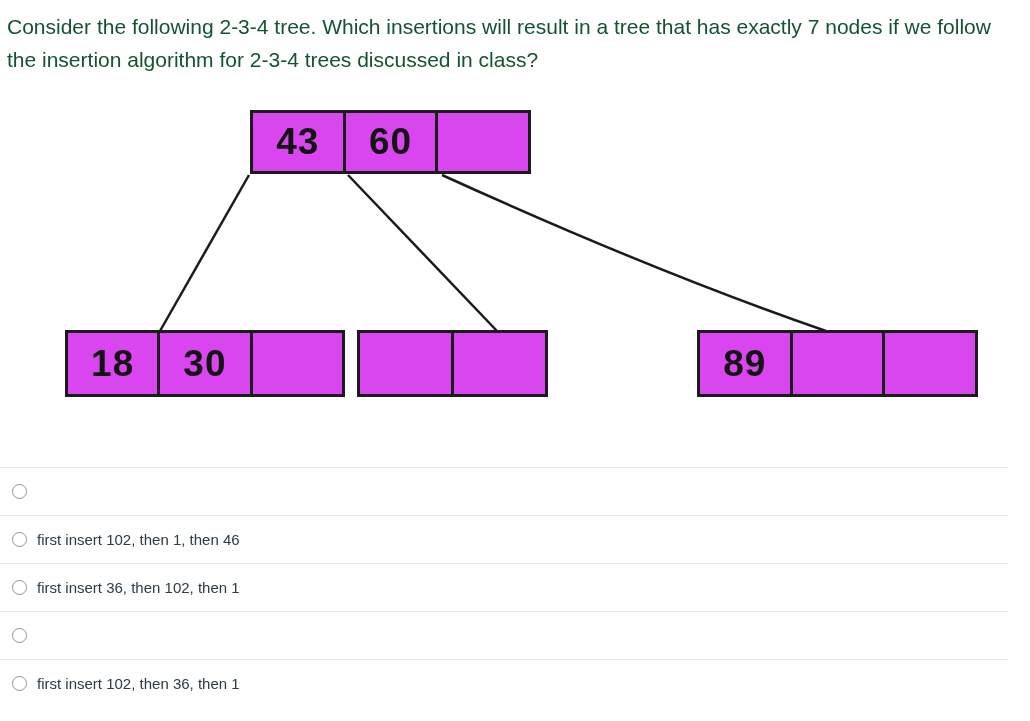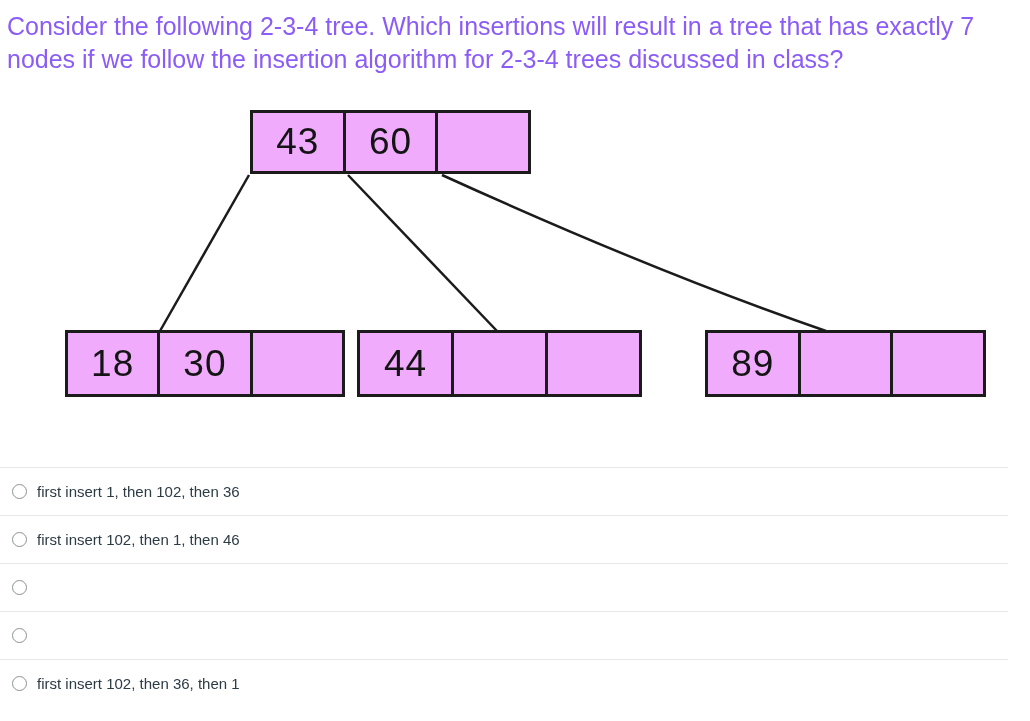--- a/index.html
+++ b/index.html
@@ -11,38 +11,38 @@
     font-family: "Liberation Sans", sans-serif;
     overflow: hidden;
   }
 
   
   .question {
     position: absolute;
     top: 10px;
     left: 7px;
     width: 1016px;
-    font-size: 25px;
+    font-size: 21px;
     line-height: 33px;
-    color: #8b5cf6;
+    color: #14532d;
   }
 
   
   .tnode { position: absolute; display: flex; }
   .tcell {
     box-sizing: border-box;
     width: var(--cw);
     height: var(--ch);
     border: 3px solid #1b1b1b;
-    background: #f0abfc;
+    background: #d946ef;
     display: flex;
     align-items: center;
     justify-content: center;
     font-size: 37px;
-    font-weight: normal;
+    font-weight: bold;
     color: #141414;
     letter-spacing: 1px;
   }
   .tcell + .tcell { margin-left: -3px; }
 
   .edges {
     position: absolute;
     left: 0; top: 0;
     width: 1030px; height: 721px;
     pointer-events: none;
@@ -100,47 +100,46 @@
       <div class="tcell"></div>
     </div>
 
     <div class="tnode" style="left:19px; top:330px;padding-left:46px; --cw:95.3px; --ch:67px;">
       <div class="tcell">18</div>
       <div class="tcell">30</div>
       <div class="tcell"></div>
     </div>
 
     <div class="tnode" style="left:357px; top:330px; --cw:97px; --ch:67px;">
-      <div class="tcell">44</div>
       <div class="tcell"></div>
       <div class="tcell"></div>
     </div>
 
-    <div class="tnode" style="left:697px; top:330px;margin-left:8px; --cw:95.7px; --ch:67px;">
+    <div class="tnode" style="left:697px; top:330px; --cw:95.7px; --ch:67px;">
       <div class="tcell">89</div>
       <div class="tcell"></div>
       <div class="tcell"></div>
     </div>
 
   </div>
 
   <div class="options">
 
     <div class="option">
       <span class="radio"></span>
-      <span class="option-label">first insert 1, then 102, then 36</span>
     </div>
 
     <div class="option">
       <span class="radio"></span>
       <span class="option-label">first insert 102, then 1, then 46</span>
     </div>
 
     <div class="option">
       <span class="radio"></span>
+      <span class="option-label">first insert 36, then 102, then 1</span>
     </div>
 
     <div class="option">
       <span class="radio"></span>
     </div>
 
     <div class="option">
       <span class="radio"></span>
       <span class="option-label">first insert 102, then 36, then 1</span>
     </div>

